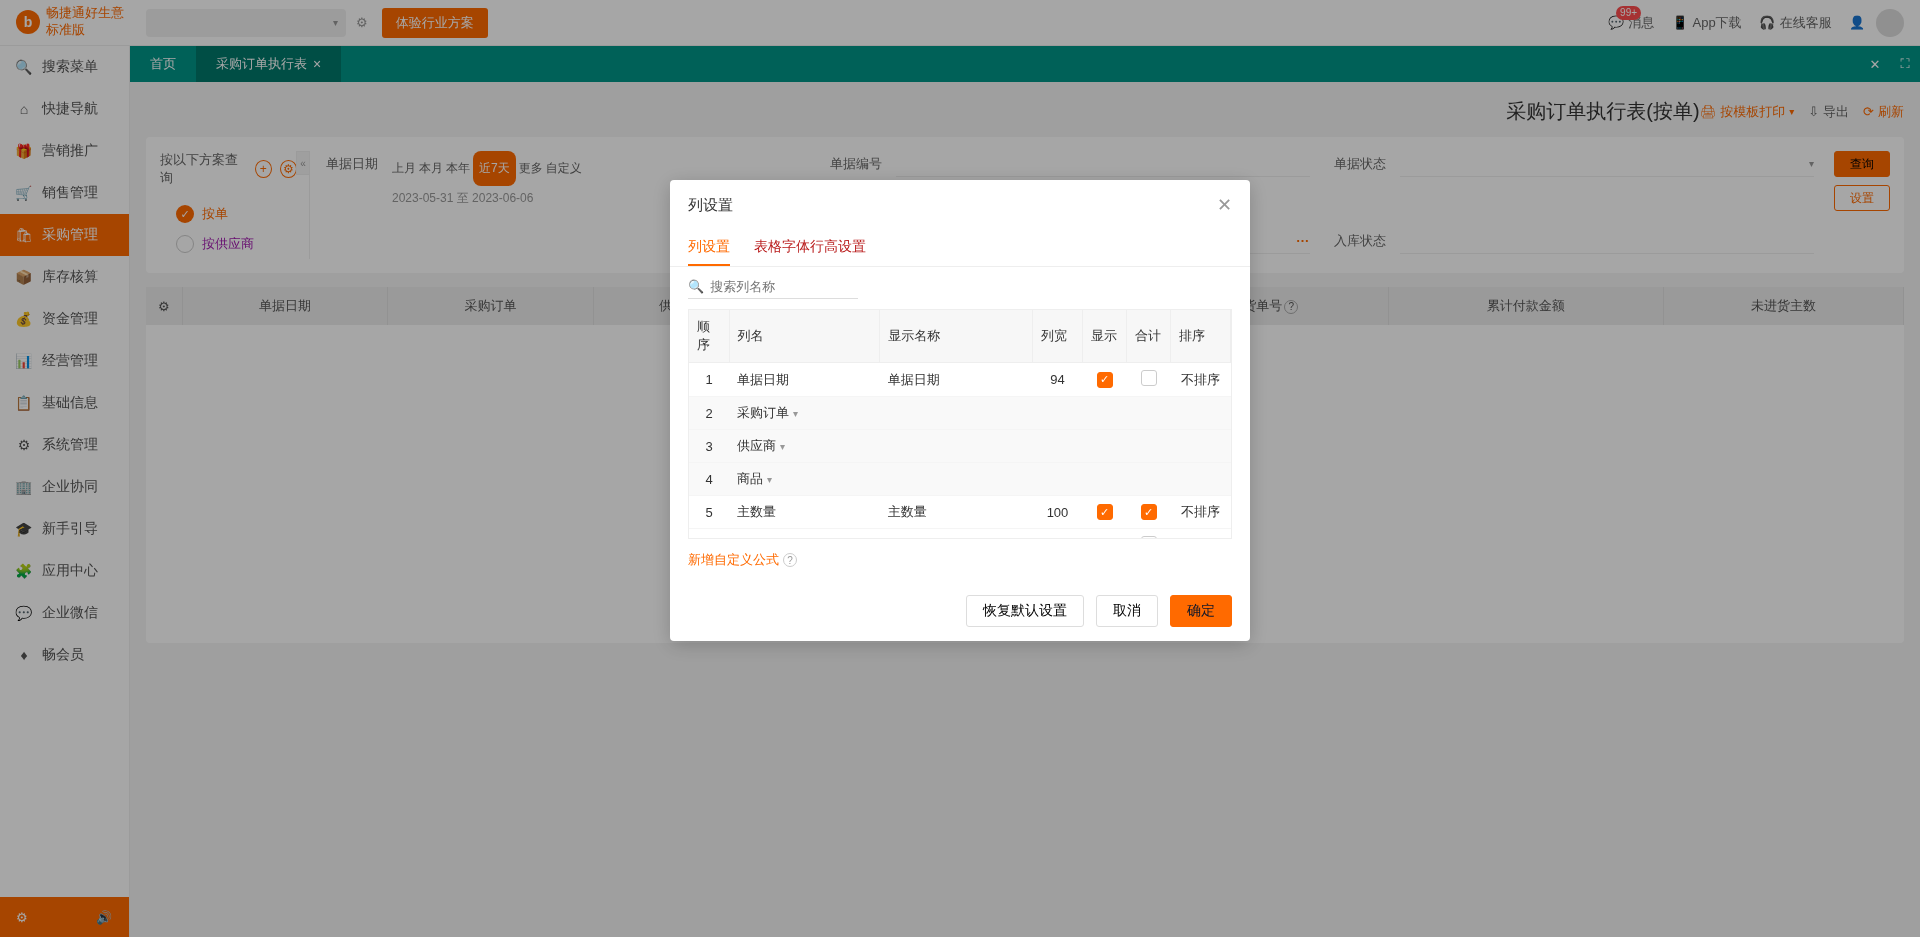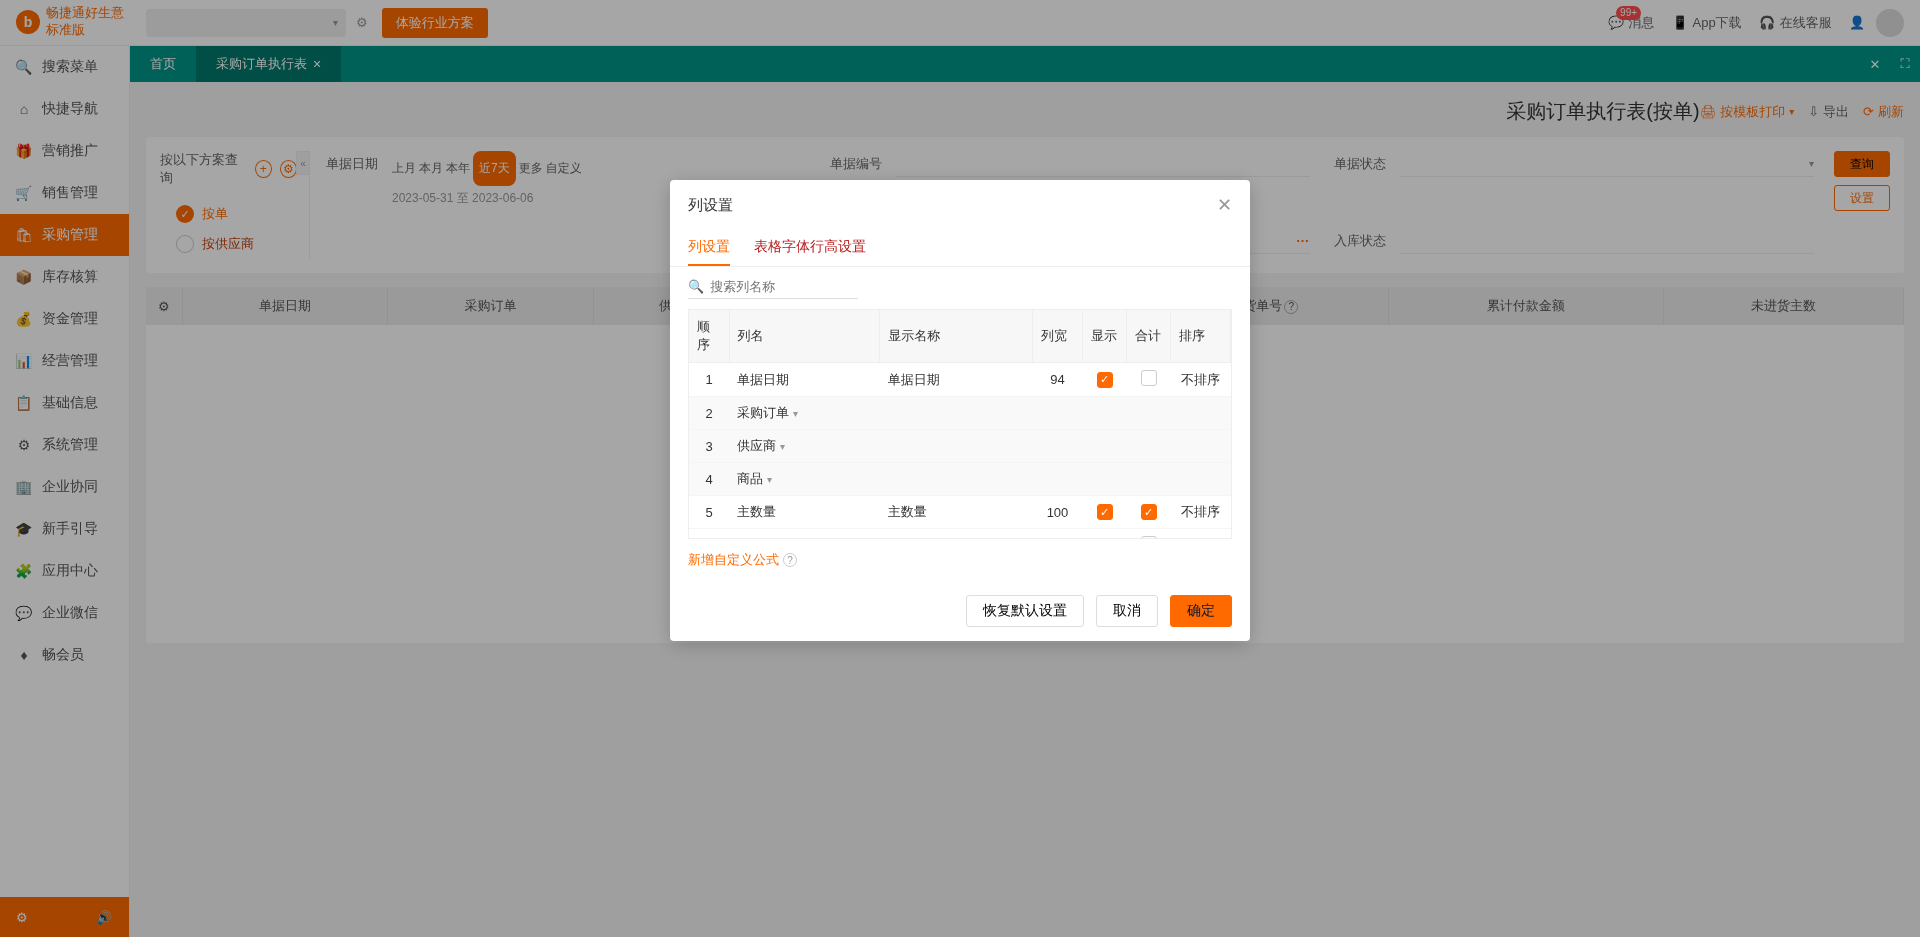--- a/index.html
+++ b/index.html
@@ -42,21 +42,21 @@
 .page-title { font-size: 20px; font-weight: 400; color: #333; }
 .page-actions { display: flex; align-items: center; gap: 14px; color: #666; }
 .page-action { display: flex; align-items: center; gap: 4px; cursor: pointer; }
 .page-action.orange { color: #ff6a00; }
 
 .filter-panel { background: #fff; border-radius: 4px; padding: 14px; display: flex; gap: 16px; }
 .filter-left { width: 150px; border-right: 1px solid #eee; padding-right: 12px; position: relative; }
 .filter-left-head { display: flex; align-items: center; gap: 8px; margin-bottom: 12px; font-size: 13px; color: #666; }
 .circ-btn { width: 18px; height: 18px; border: 1px solid #ff6a00; border-radius: 50%; color: #ff6a00; display: flex; align-items: center; justify-content: center; font-size: 12px; cursor: pointer; }
 .collapse-btn { position: absolute; right: -1px; top: 0; width: 14px; height: 24px; background: #f5f5f5; border: 1px solid #eee; display: flex; align-items: center; justify-content: center; font-size: 10px; cursor: pointer; color: #999; }
-.filter-opt { display: flex; align-items: center; gap: 8px; padding: 6px 0 6px 16px; color: #c2410c; cursor: pointer; font-size: 13px; }
+.filter-opt { display: flex; align-items: center; gap: 8px; padding: 6px 0 6px 16px; color: #a21caf; cursor: pointer; font-size: 13px; }
 .filter-opt.active { color: #ff6a00; }
 .opt-icon { width: 18px; height: 18px; border-radius: 50%; display: flex; align-items: center; justify-content: center; font-size: 11px; }
 .filter-opt.active .opt-icon { background: #ff6a00; color: #fff; }
 .filter-opt:not(.active) .opt-icon { border: 1px solid #ccc; }
 
 .filter-right { flex: 1; display: flex; gap: 20px; }
 .filter-fields { flex: 1; display: grid; grid-template-columns: repeat(3, 1fr); gap: 16px 24px; }
 .ff { display: flex; align-items: flex-start; gap: 10px; }
 .ff-label { width: 56px; color: #666; padding-top: 4px; font-size: 13px; }
 .ff-body { flex: 1; }

